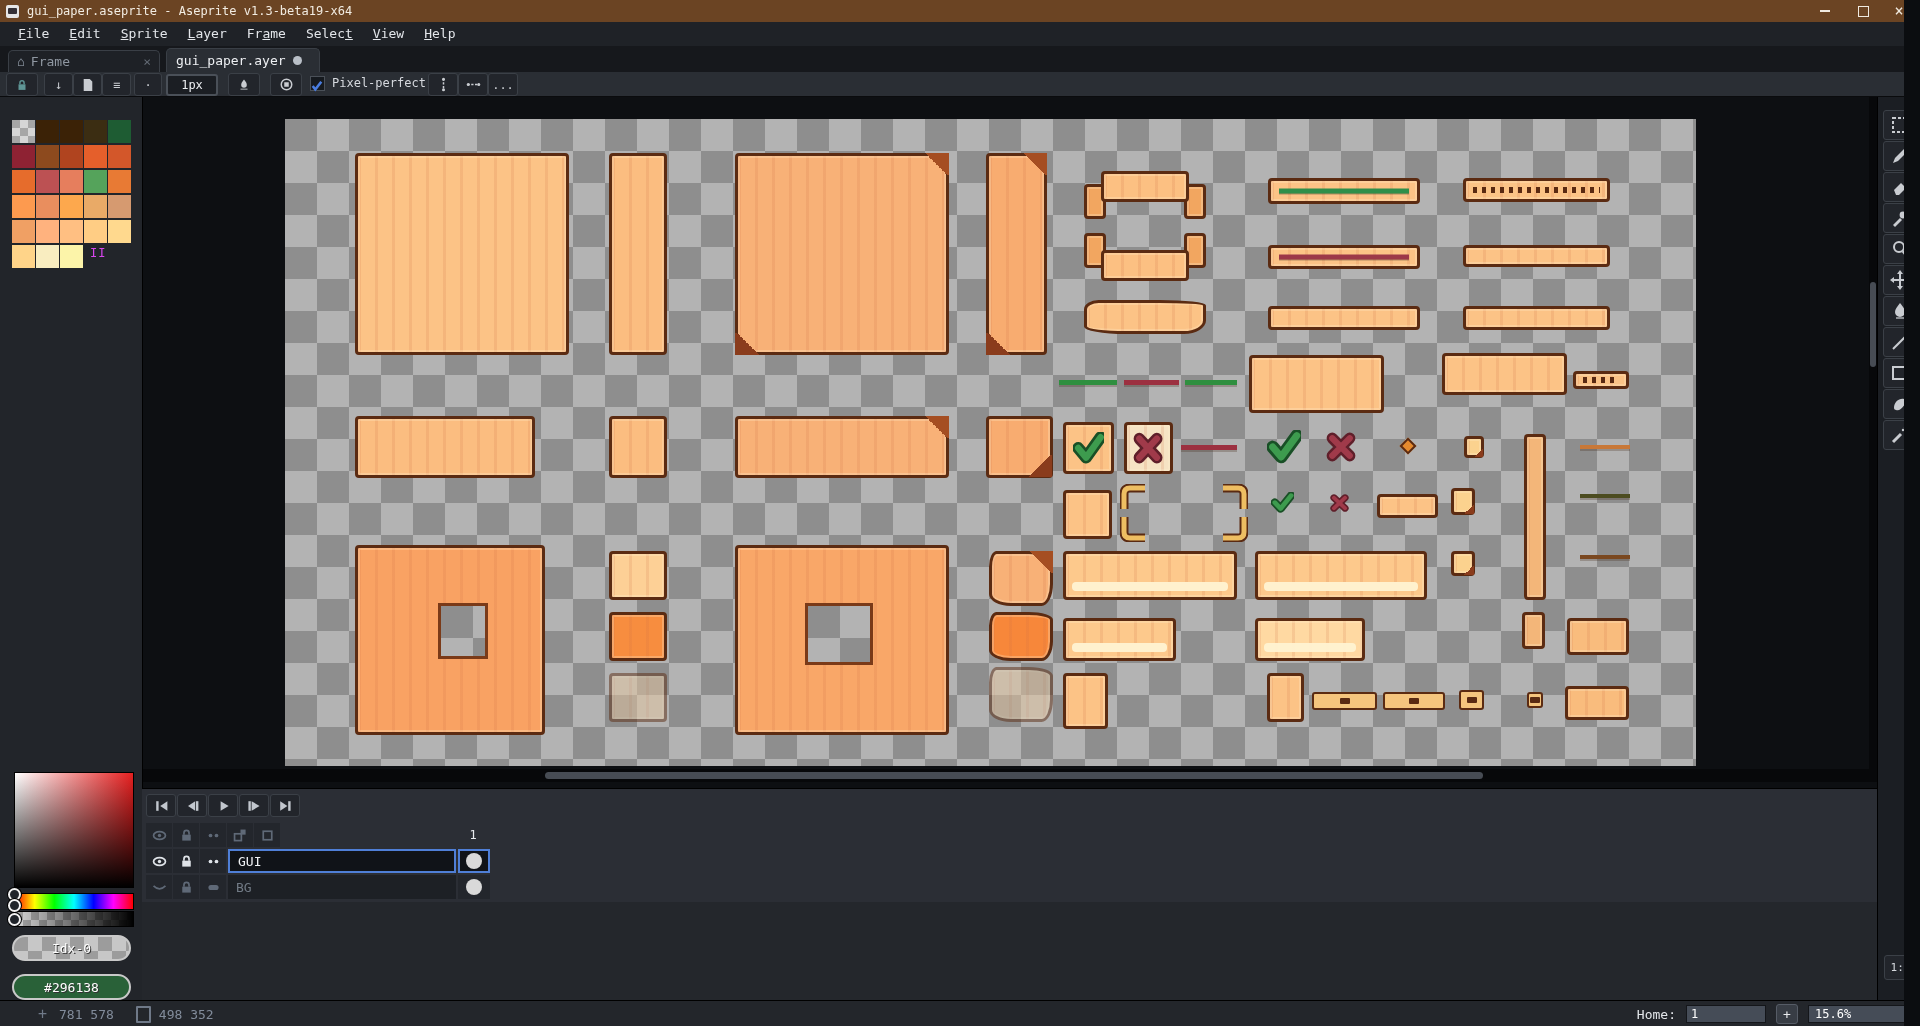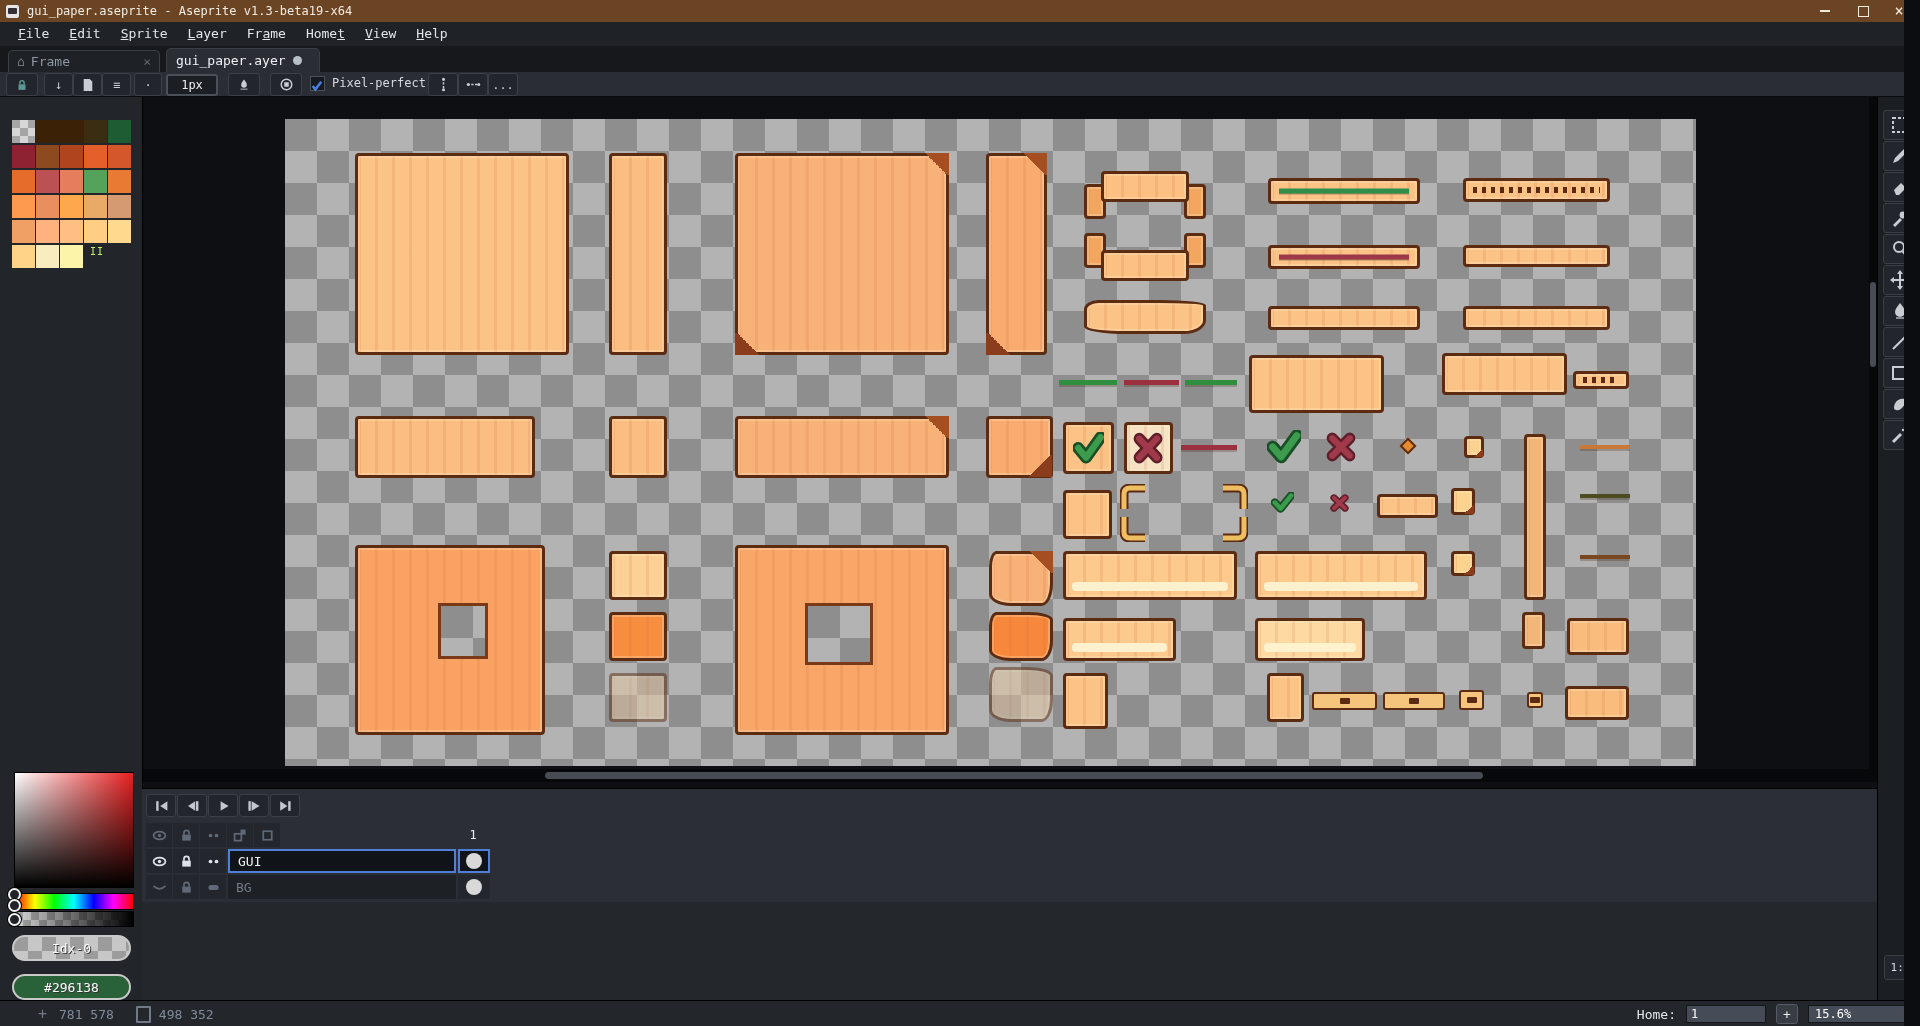--- a/index.html
+++ b/index.html
@@ -31,21 +31,21 @@
   .tab .tlabel{margin-left:9px;}
   
   #ctxbar{left:0;top:72px;width:1920px;height:24px;background:#2a2e34;border-bottom:1px solid #0a0b0d;}
   .cbtn{position:absolute;top:1px;height:21px;background:#22252b;border:1px solid #3b4047;border-radius:3px;display:flex;align-items:center;justify-content:center;color:#c9ccd1;font-size:12px;}
   #sizebox{position:absolute;left:166px;top:2px;width:48px;height:18px;background:#1b1e23;border:2px solid #4a5058;border-radius:3px;color:#eceef1;font-size:12px;display:flex;align-items:center;justify-content:center;}
   #ppcheck{position:absolute;left:310px;top:4px;width:13px;height:13px;background:#161a1f;border:1px solid #4a5058;}
   #pplabel{position:absolute;left:332px;top:4px;font-size:12px;color:#d6d9de;}
   
   #leftpanel{left:0;top:97px;width:142px;height:903px;background:#22252a;border-right:1px solid #000;}
   .swatch{position:absolute;width:23px;height:23px;}
-  #pal-index{position:absolute;font-size:10px;color:#bef264;letter-spacing:1px;}
+  #pal-index{position:absolute;font-size:12px;color:#d946ef;letter-spacing:1px;}
   .checker-sm{background-color:#d6d6d6;background-image:conic-gradient(#d6d6d6 25%,#a6a6a6 0 50%,#d6d6d6 0 75%,#a6a6a6 0);background-size:16px 16px;}
   .checker-md{background-color:#c7c7c7;background-image:conic-gradient(#c7c7c7 25%,#9c9c9c 0 50%,#c7c7c7 0 75%,#9c9c9c 0);background-size:28px 28px;}
   #sv-square{left:14px;top:675px;width:118px;height:114px;border:1px solid #000;
     background:linear-gradient(to top,#000,rgba(0,0,0,0)),linear-gradient(to right,#fff,#e62020);}
   #hue-bar{left:14px;top:796px;width:118px;height:15px;border:1px solid #000;
     background:linear-gradient(to right,#f00,#ff0,#0f0,#0ff,#00f,#f0f,#f00);}
   #alpha-bar{left:14px;top:814px;width:118px;height:14px;border:1px solid #000;position:absolute;}
   #alpha-bar .fade{position:absolute;inset:0;background:linear-gradient(to right,rgba(0,0,0,0),#000);}
   .pmark{position:absolute;width:9px;height:9px;border:2px solid #f2f2f2;border-radius:50%;background:#20242a;box-shadow:0 0 0 1px #000;}
   .capsule{position:absolute;left:12px;width:119px;height:26px;border:2px solid #c9c9c9;border-radius:13px;display:flex;align-items:center;justify-content:center;font-size:13px;color:#fff;text-shadow:1px 1px 0 #333;box-sizing:border-box;}
@@ -103,21 +103,21 @@
       </div>
     <div class="wctl close" style="right:4px;">×</div>
   </div>
 
   <div id="menubar" class="abs">
       <div class="menu-item"><span></span><u>F</u><span>ile</span></div>
       <div class="menu-item"><span></span><u>E</u><span>dit</span></div>
       <div class="menu-item"><span></span><u>S</u><span>prite</span></div>
       <div class="menu-item"><span></span><u>L</u><span>ayer</span></div>
       <div class="menu-item"><span>Fr</span><u>a</u><span>me</span></div>
-      <div class="menu-item"><span>Home</span><u>t</u><span></span></div>
+      <div class="menu-item"><span>Selec</span><u>t</u><span></span></div>
       <div class="menu-item"><span></span><u>V</u><span>iew</span></div>
       <div class="menu-item"><span></span><u>H</u><span>elp</span></div>
     </div>
 
   <div id="tabbar" class="abs">
     <div id="tab-home" class="tab">
       <span class="homeglyph">⌂</span>
       <span>Frame</span>
       <span class="closex">×</span>
     </div>

